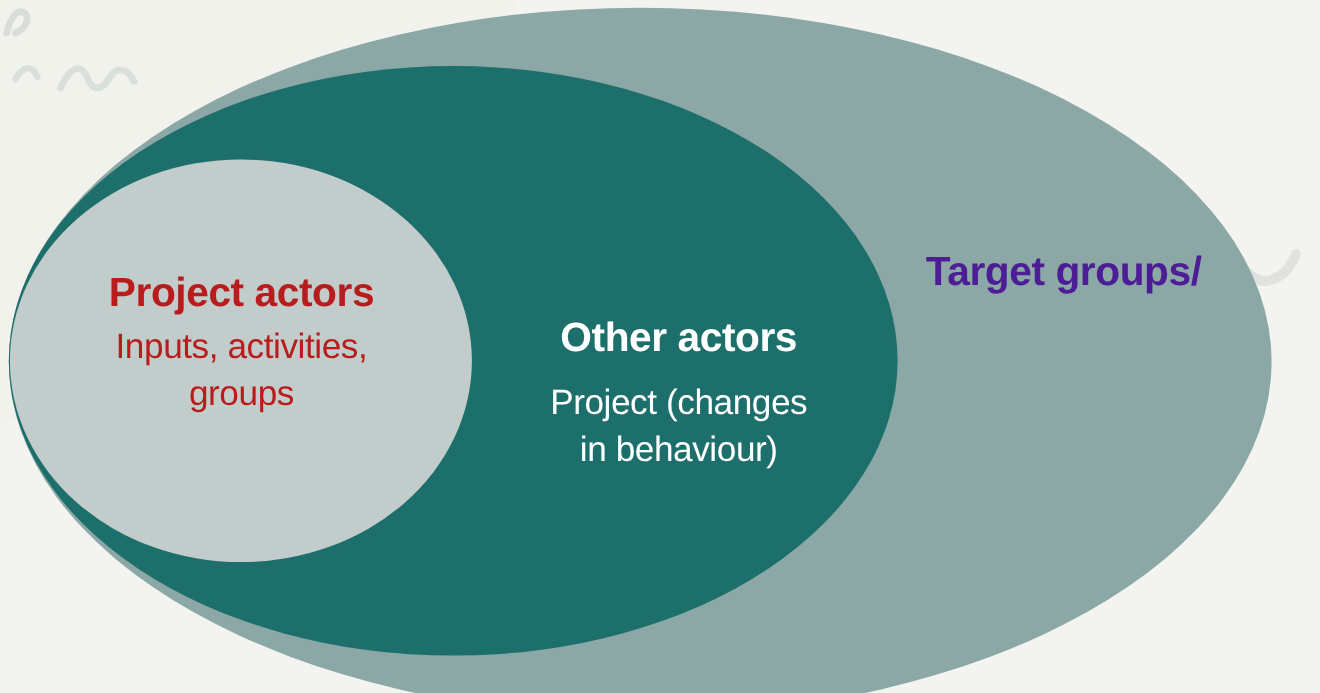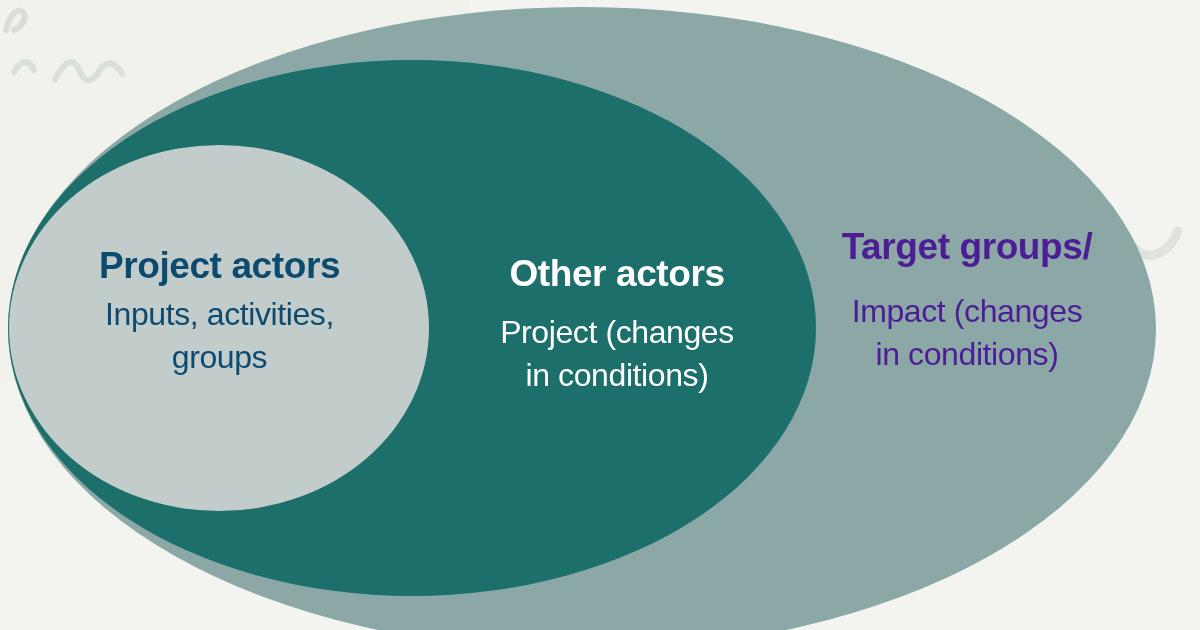--- a/index.html
+++ b/index.html
@@ -73,39 +73,35 @@
 
     <path d="M1128 240 q 12 18 26 15 q 16 -4 24 -24" fill="none" stroke-width="9" stroke-linecap="round" opacity="0.65" stroke="#d4d8d2"></path>
 
     <ellipse cx="582" cy="329" rx="574" ry="322" fill="#8ba7a6"></ellipse>
 
     <ellipse cx="412" cy="328" rx="404" ry="268" fill="#1c6f6b"></ellipse>
 
     <ellipse cx="219" cy="328" rx="210" ry="183" fill="#c1cccb"></ellipse>
   </svg>
 
-  <div class="label label-project" style="color: #0c4a6e;">
+  <div class="label label-project" style="color: #b91c1c;">
     <div class="label-title">Project actors</div>
     <div class="label-sub">
       <span>Inputs, activities,</span><br>
       <span>groups</span>
     </div>
   </div>
 
-  <div class="label label-other" style="color: rgb(255, 255, 255);">
+  <div class="label label-other" style="color: rgb(255, 255, 255); margin-top: 33px;">
     <div class="label-title">Other actors</div>
     <div class="label-sub">
       <span>Project (changes</span><br>
-      <span>in conditions)</span>
+      <span>in behaviour)</span>
     </div>
   </div>
 
   <div class="label label-target" style="color: #4c1d95;">
     <div class="label-title">
       <span>Target groups/</span><br>
     </div>
-    <div class="label-sub">
-      <span>Impact (changes</span><br>
-      <span>in conditions)</span>
-    </div>
   </div>
 
 </div>
 
 </body></html>

